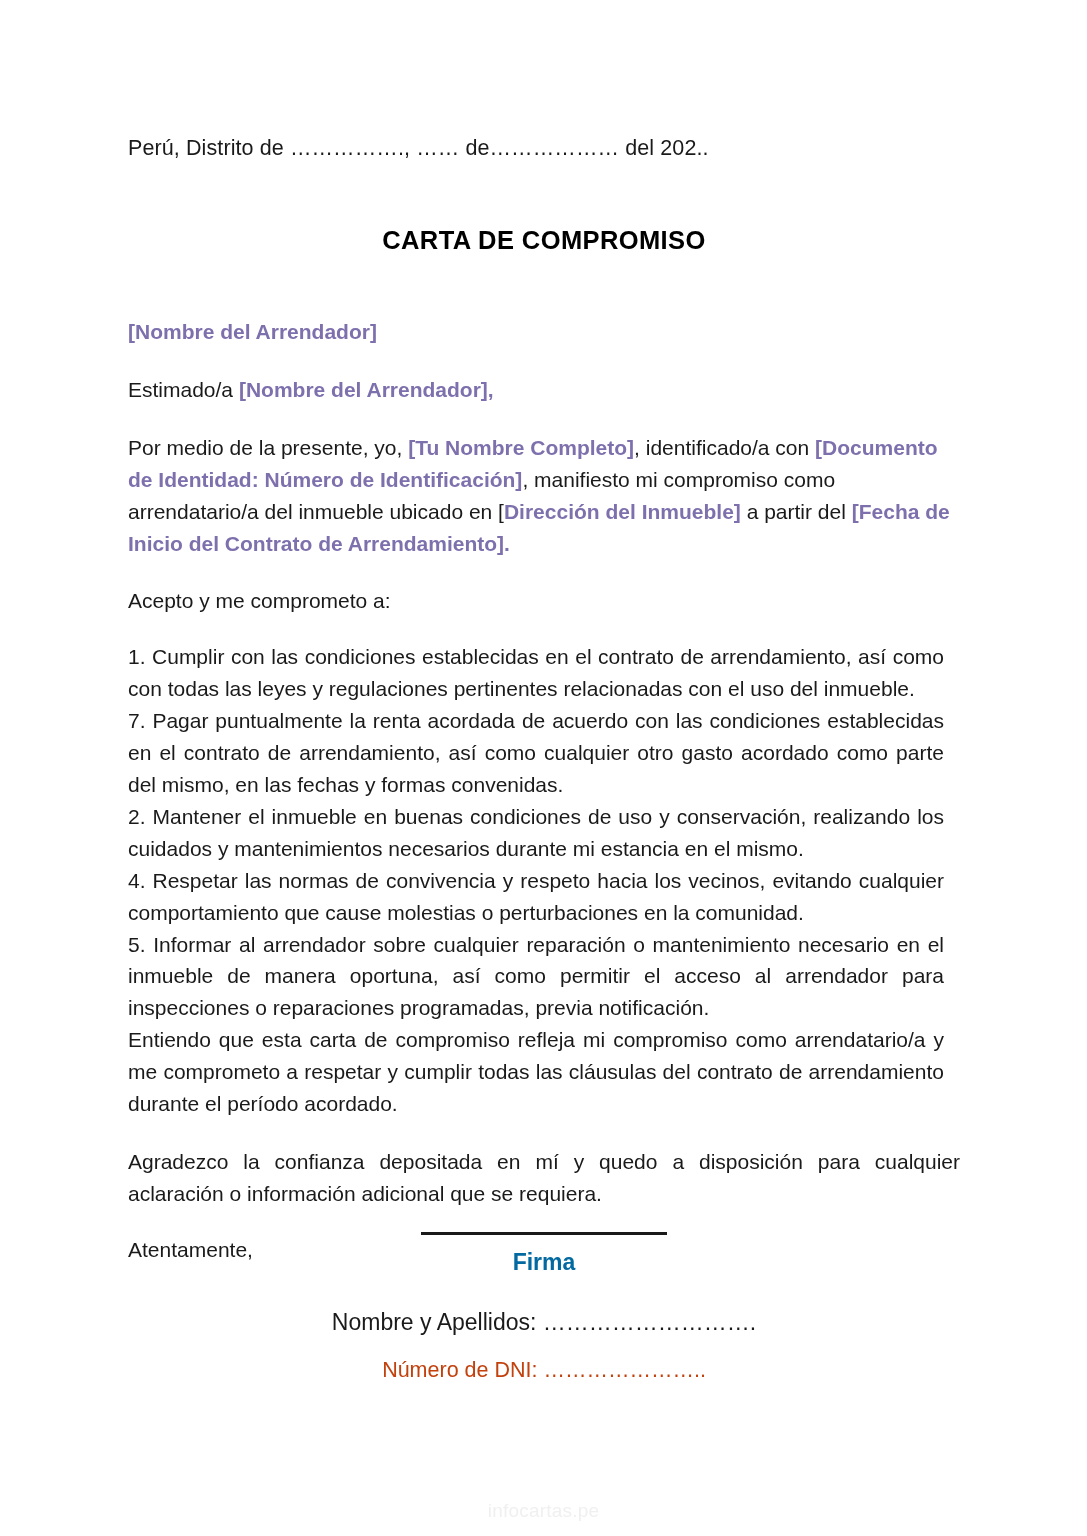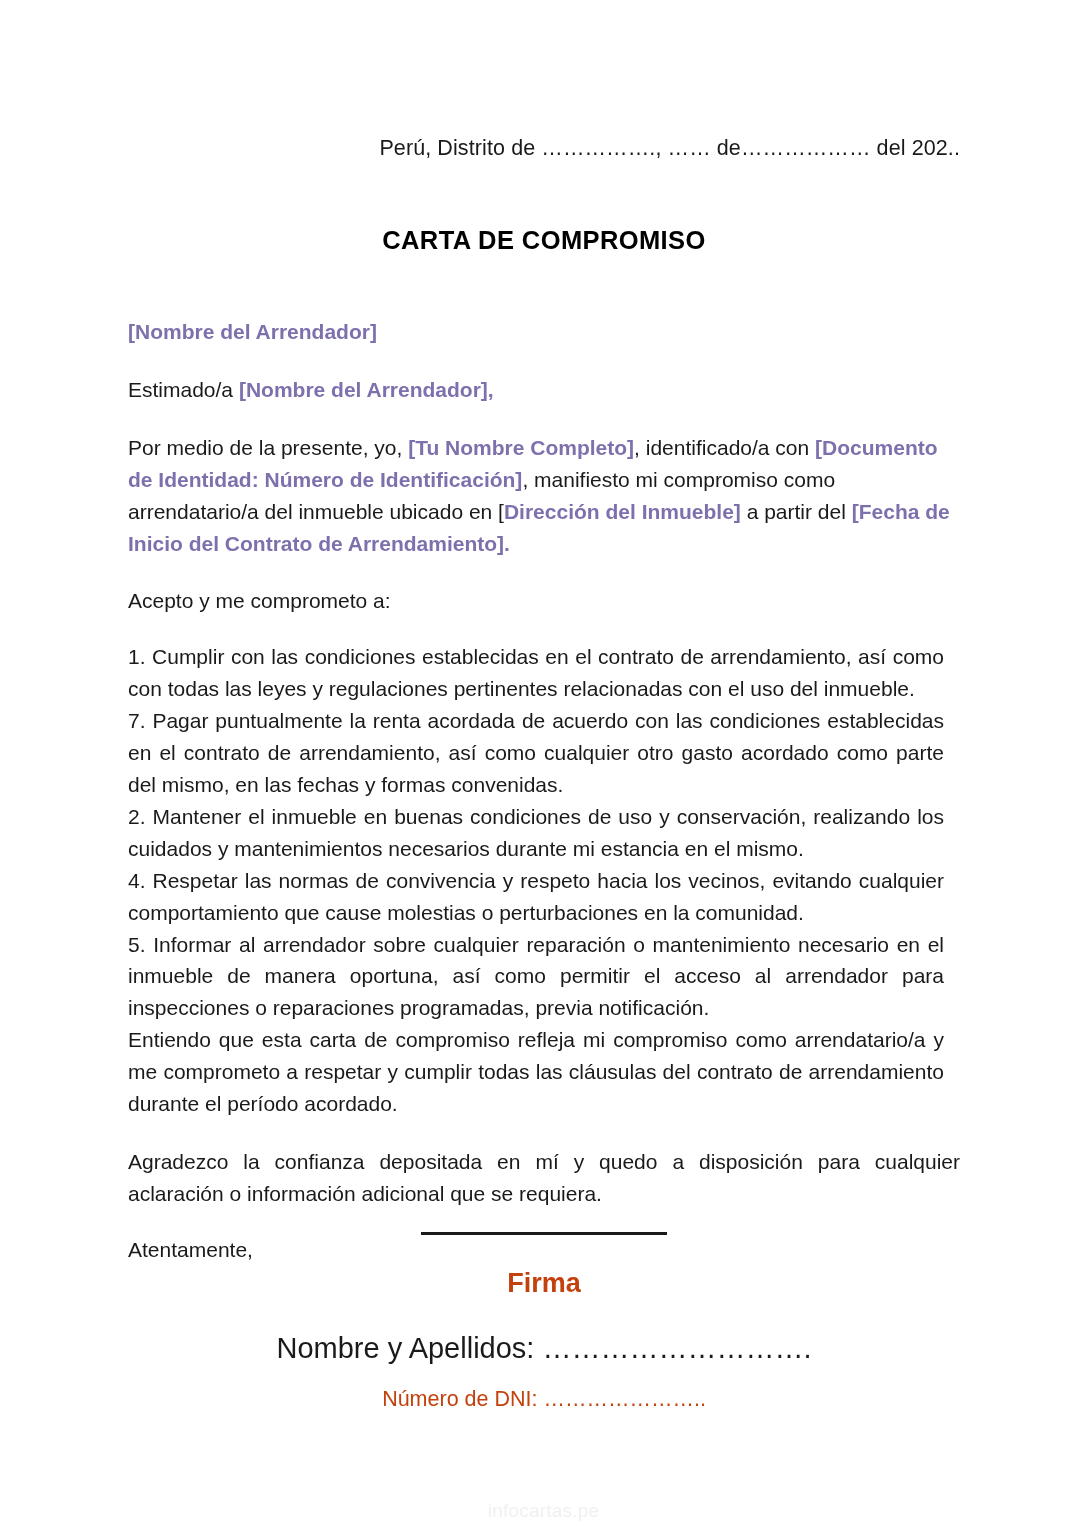--- a/index.html
+++ b/index.html
@@ -23,21 +23,21 @@
     background: #ffffff;
     overflow: hidden;
   }
 
   
   .date-line {
     position: absolute;
     left: 128px;
     top: 134px;
     width: 832px;
-    text-align: right;
+    text-align: left;
     font-size: 21.5px;
     line-height: 1.35;
     letter-spacing: 0.1px;
     color: #1a1a1a;
   }
 
   
   .doc-title {
     position: absolute;
     left: 128px;
@@ -110,28 +110,28 @@
     width: 832px;
     text-align: center;
   }
   .sign-line {
     width: 246px;
     height: 3px;
     background: #1a1a1a;
     margin: 0 auto;
   }
   .sign-firma {
-    margin-top: 33px;
-    font-size: 27px;
+    margin-top: 14px;
+    font-size: 23px;
     font-weight: bold;
-    color: #c2410c;
+    color: #0369a1;
   }
   .sign-name {
     margin-top: 33px;
-    font-size: 29px;
+    font-size: 23px;
     color: #1a1a1a;
   }
   .sign-dni {
     margin-top: 22px;
     font-size: 21.5px;
     color: #c2410c;
   }
 
   
   .footer-mark {

